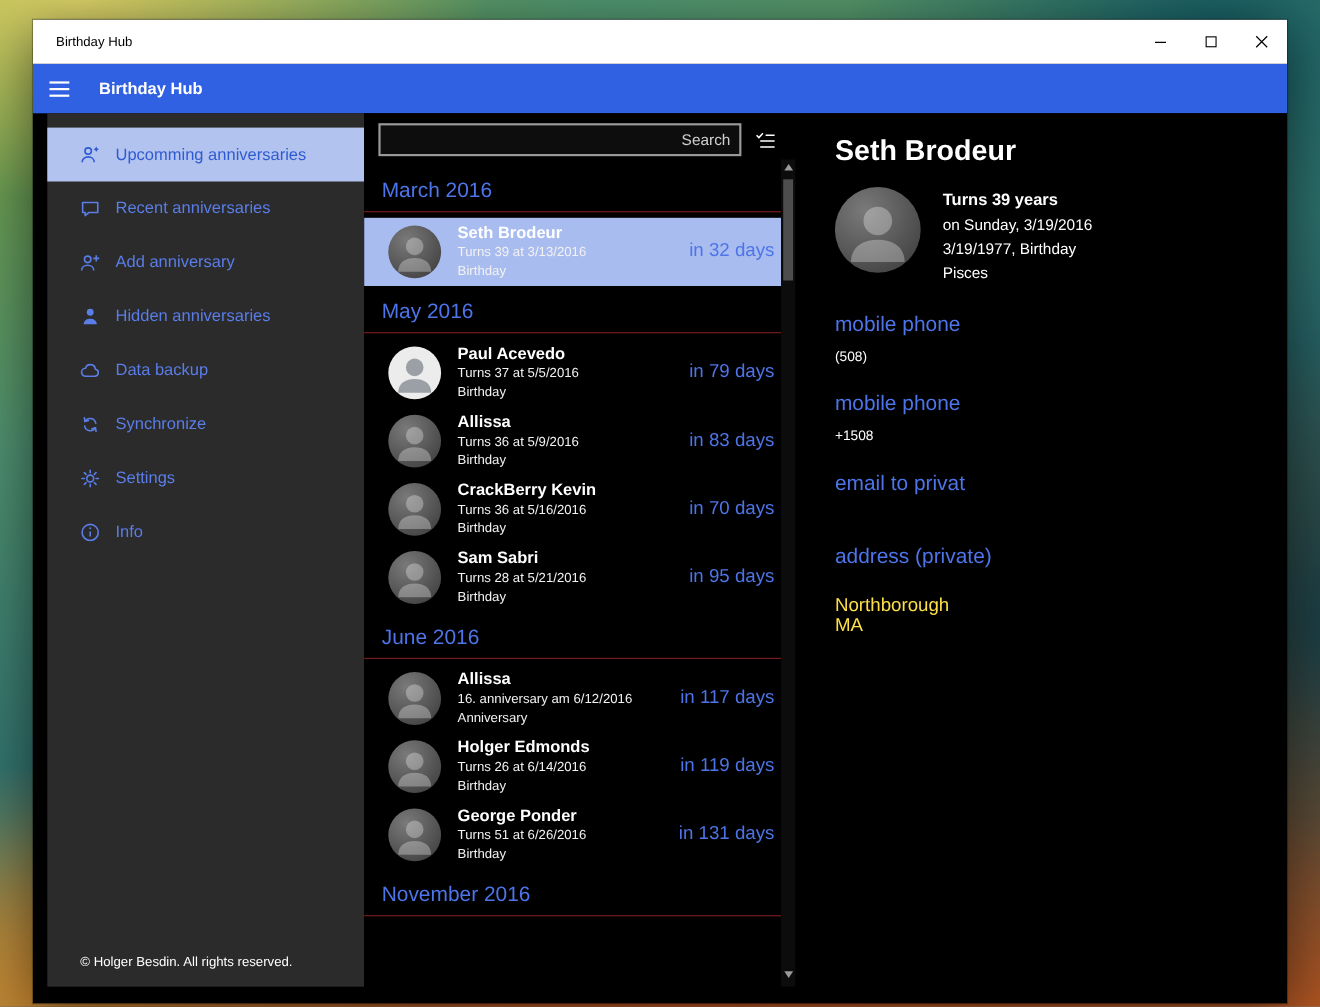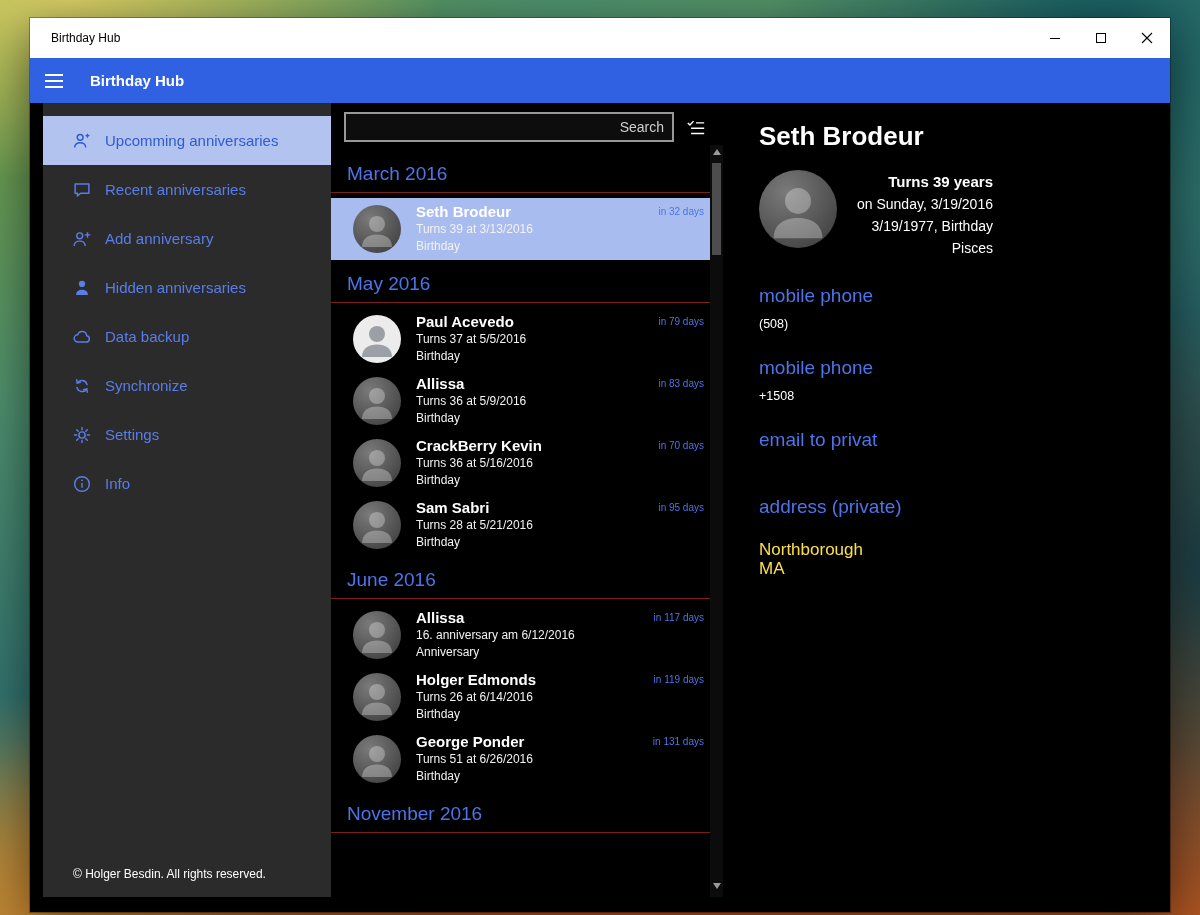--- a/index.html
+++ b/index.html
@@ -51,37 +51,37 @@
   .row{display:flex;align-items:center;height:62px;padding-left:22px;padding-right:6px;position:relative;}
   .row.selected{background:#A9BCEF;}
   .avatar{width:48px;height:48px;border-radius:50%;flex:none;overflow:hidden;display:flex;
     align-items:center;justify-content:center;}
   .avatar.photo{background:radial-gradient(circle at 35% 28%,#7a7a7a,#383838);color:rgba(255,255,255,.30);}
   .avatar.default{background:#ececec;color:#9aa0a6;}
   .avatar svg{display:block;}
   .rtext{margin-left:15px;flex:1;min-width:0;}
   .rname{font-size:15px;font-weight:bold;color:#fff;line-height:18px;white-space:nowrap;}
   .rsub{font-size:12px;color:#f2f2f2;line-height:17px;white-space:nowrap;}
-  .due{position:absolute;right:6px;top:8px;font-size:10px;color:#4D74E8;}
+  .due{position:absolute;right:6px;top:20px;font-size:17px;color:#4D74E8;}
   
   .scrollbar{position:absolute;top:42px;bottom:0;right:0;width:13px;background:#0c0c0c;}
   .sb-arrow{position:absolute;left:0;width:13px;height:14px;display:flex;align-items:center;justify-content:center;}
   .sb-up{top:0;}
   .sb-down{bottom:4px;}
   .tri-up{width:0;height:0;border-left:4px solid transparent;border-right:4px solid transparent;border-bottom:6px solid #9a9a9a;}
   .tri-down{width:0;height:0;border-left:4px solid transparent;border-right:4px solid transparent;border-top:6px solid #9a9a9a;}
   .sb-thumb{position:absolute;left:2px;width:9px;top:18px;height:92px;background:#4d4d4d;}
   
   .detail{flex:1;background:#000;padding:10px 20px 0 36px;box-sizing:border-box;}
   .dname{font-size:26px;font-weight:600;color:#fff;margin:8px 0 18px 0;}
   .dhead{display:flex;}
   .davatar{width:78px;height:78px;border-radius:50%;flex:none;overflow:hidden;display:flex;
     align-items:center;justify-content:center;
     background:radial-gradient(circle at 35% 28%,#7a7a7a,#383838);color:rgba(255,255,255,.30);}
-  .dsum{margin-left:20px;padding-top:1px;text-align:right;}
+  .dsum{margin-left:20px;padding-top:1px;}
   .ds0{font-size:15px;font-weight:bold;color:#fff;line-height:22px;}
   .ds{font-size:14px;color:#fff;line-height:22px;}
   .dlink{display:block;color:#4D74E8;font-size:19px;margin-top:26px;text-decoration:none;cursor:default;}
   .dlink.gap-lg{margin-top:45px;}
   .dval{color:#fff;font-size:12.5px;margin-top:10px;}
   .addr-line{color:#fde047;font-size:17px;line-height:19px;}
   .addr-block{margin-top:22px;}
 </style>
 </head>
 <body>

